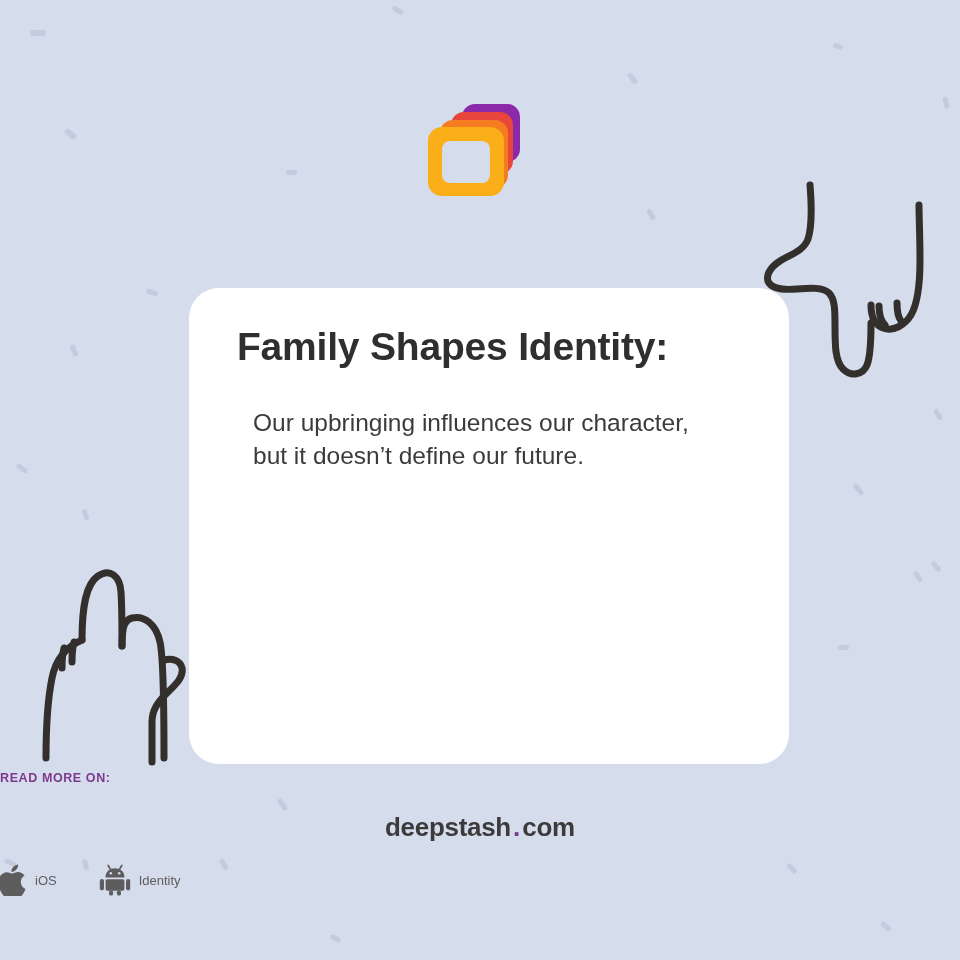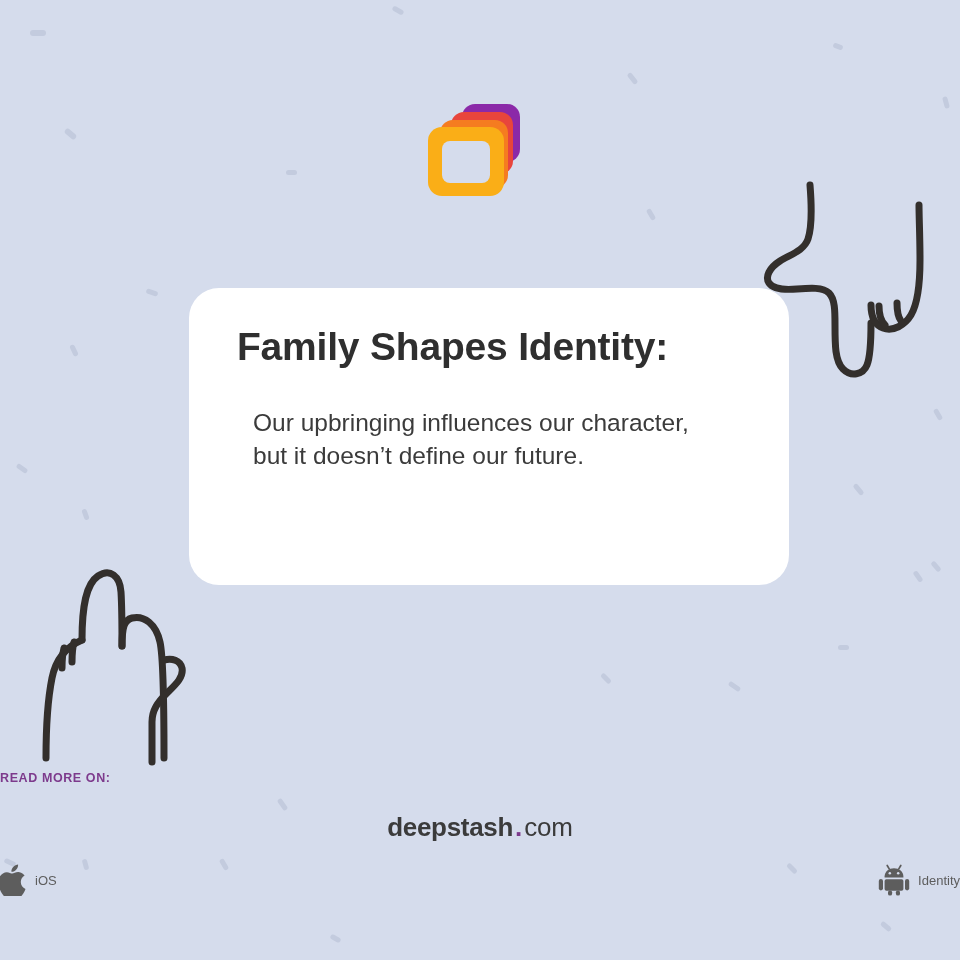--- a/index.html
+++ b/index.html
@@ -81,21 +81,21 @@
   }
   #hand-top-right { left: 755px; top: 175px; width: 185px; height: 215px; }
   #hand-bottom-left { left: 22px; top: 562px; width: 185px; height: 215px; }
 
   
   #card {
     position: absolute;
     left: 189px;
     top: 288px;
     width: 600px;
-    height: 297px;
+    height: 476px;
     background: #ffffff;
     border-radius: 30px;
     box-sizing: border-box;
     padding: 36px 48px 0 48px;
   }
   #card-title {
     margin: 0;
     font-size: 39px;
     font-weight: bold;
     color: #2f2f2f;
@@ -132,29 +132,29 @@
     font-size: 26px;
     color: #3b3b3b;
     white-space: nowrap;
   }
   #brand .bold { font-weight: bold; letter-spacing: -0.3px; text-align: right; }
   #brand .dot {
     color: #7d3a8c;
     font-weight: bold;
     padding: 0 2px;
   }
-  #brand .tld { font-weight: normal; letter-spacing: -0.2px; }
+  #brand .tld { font-weight: bold; letter-spacing: -0.2px; }
 
   #stores {
     position: absolute;
     left: 0;
     top: 864px;
     width: 960px;
     display: flex;
-    justify-content: space-between;
+    justify-content: flex-start;
     align-items: center;
     gap: 42px;
   }
   .store {
     display: flex;
     align-items: center;
     gap: 8px;
   }
   .store .glyph {
     display: block;

